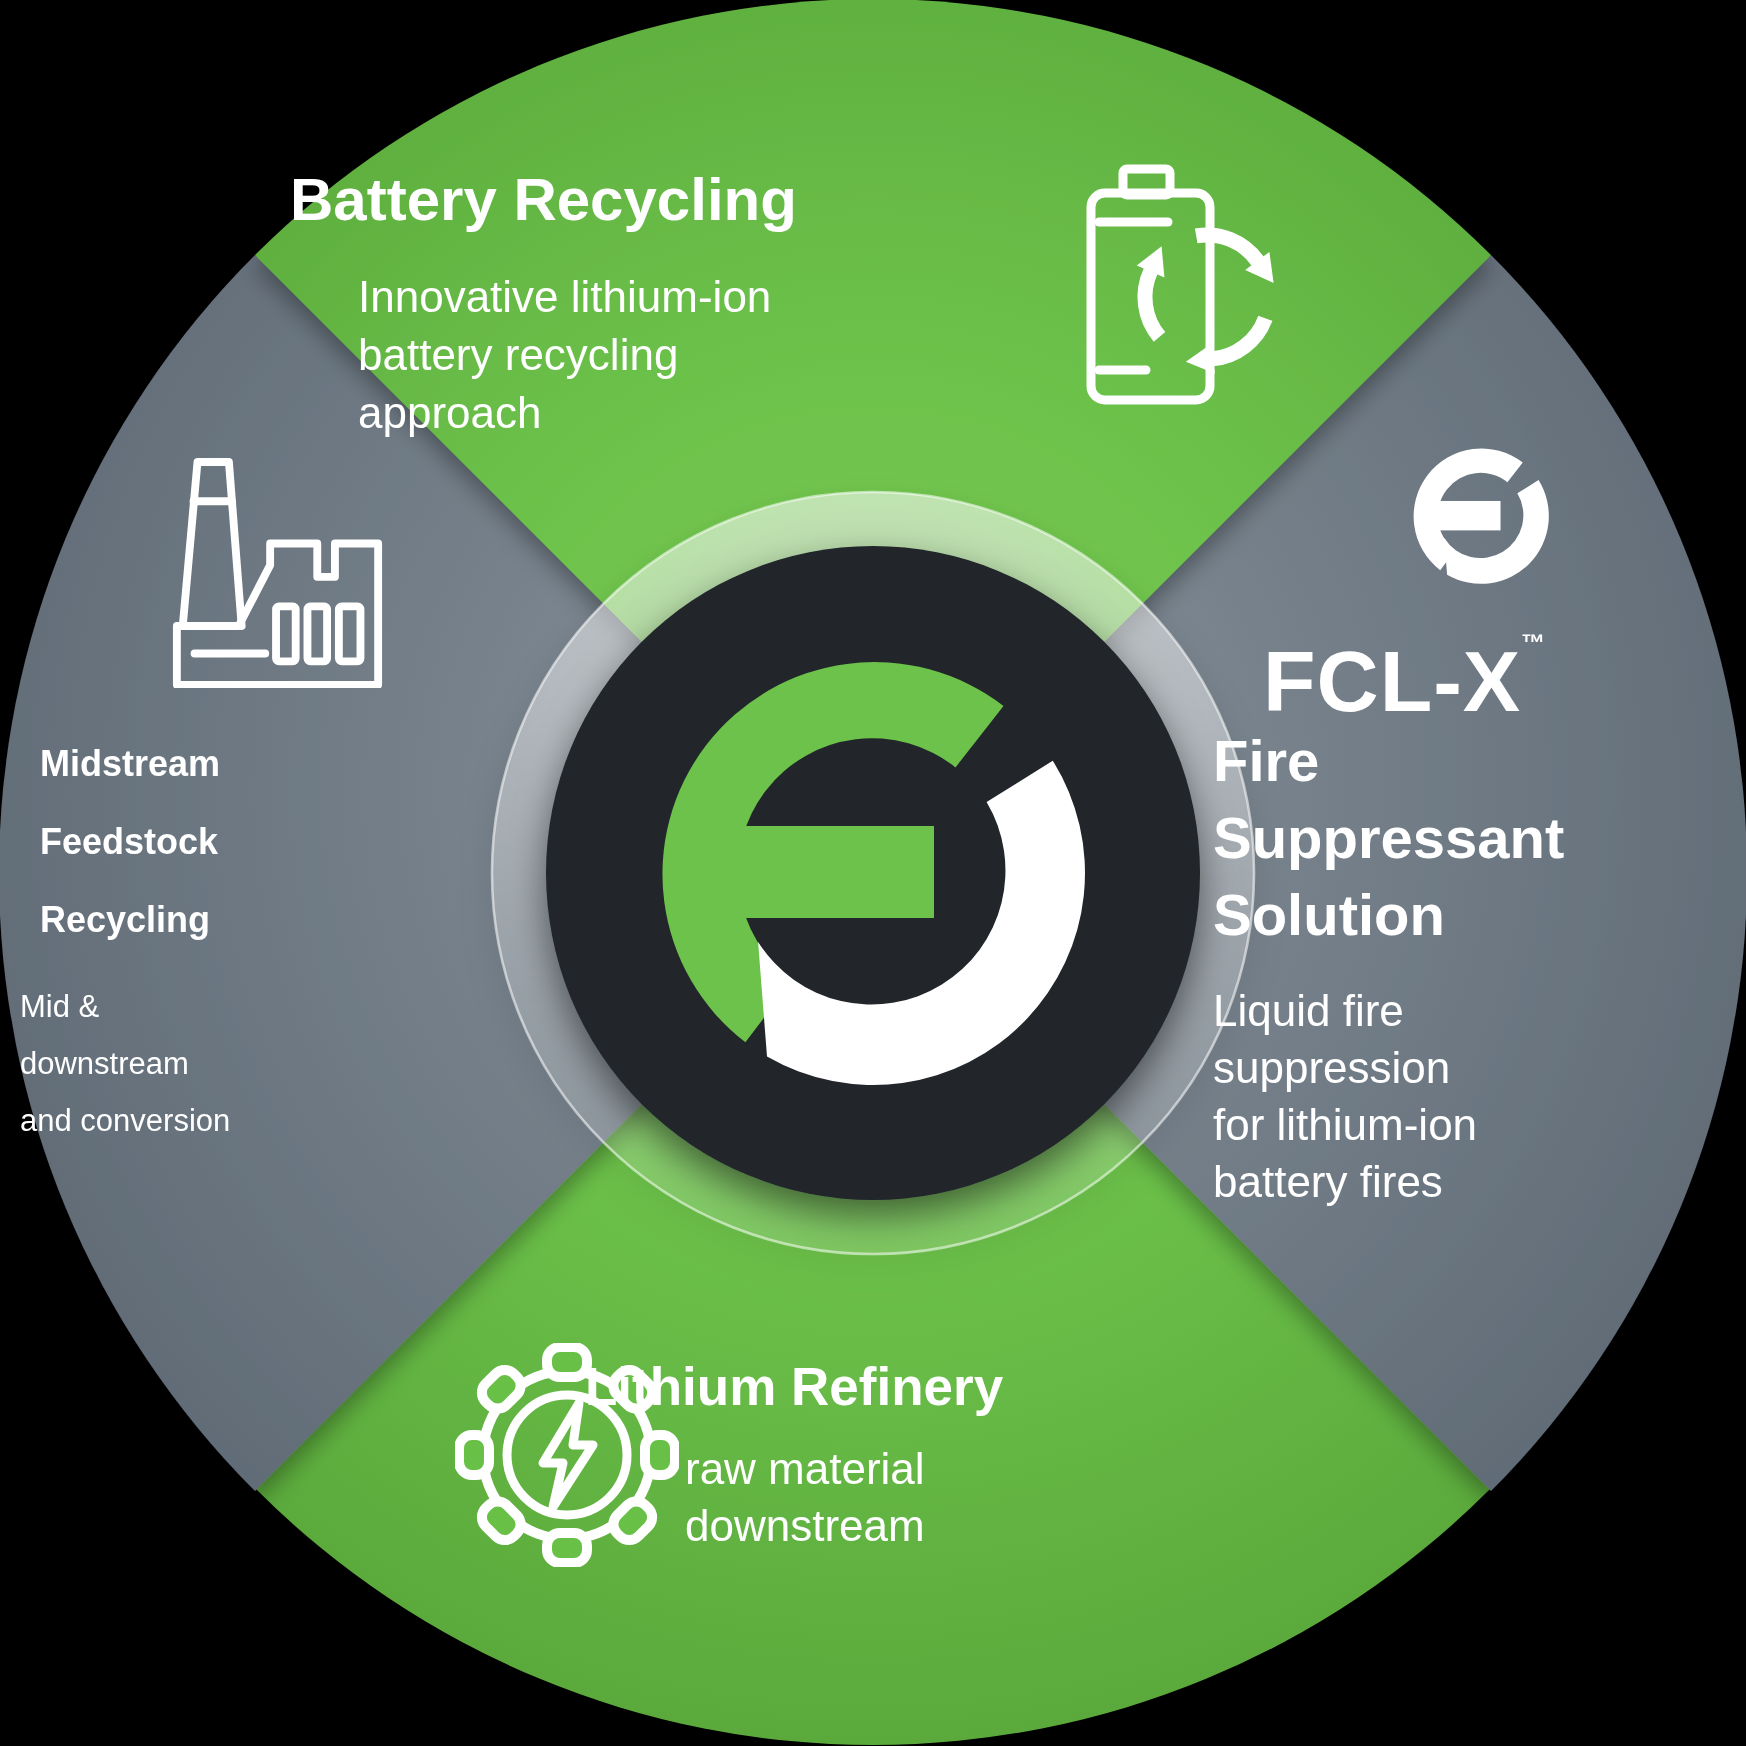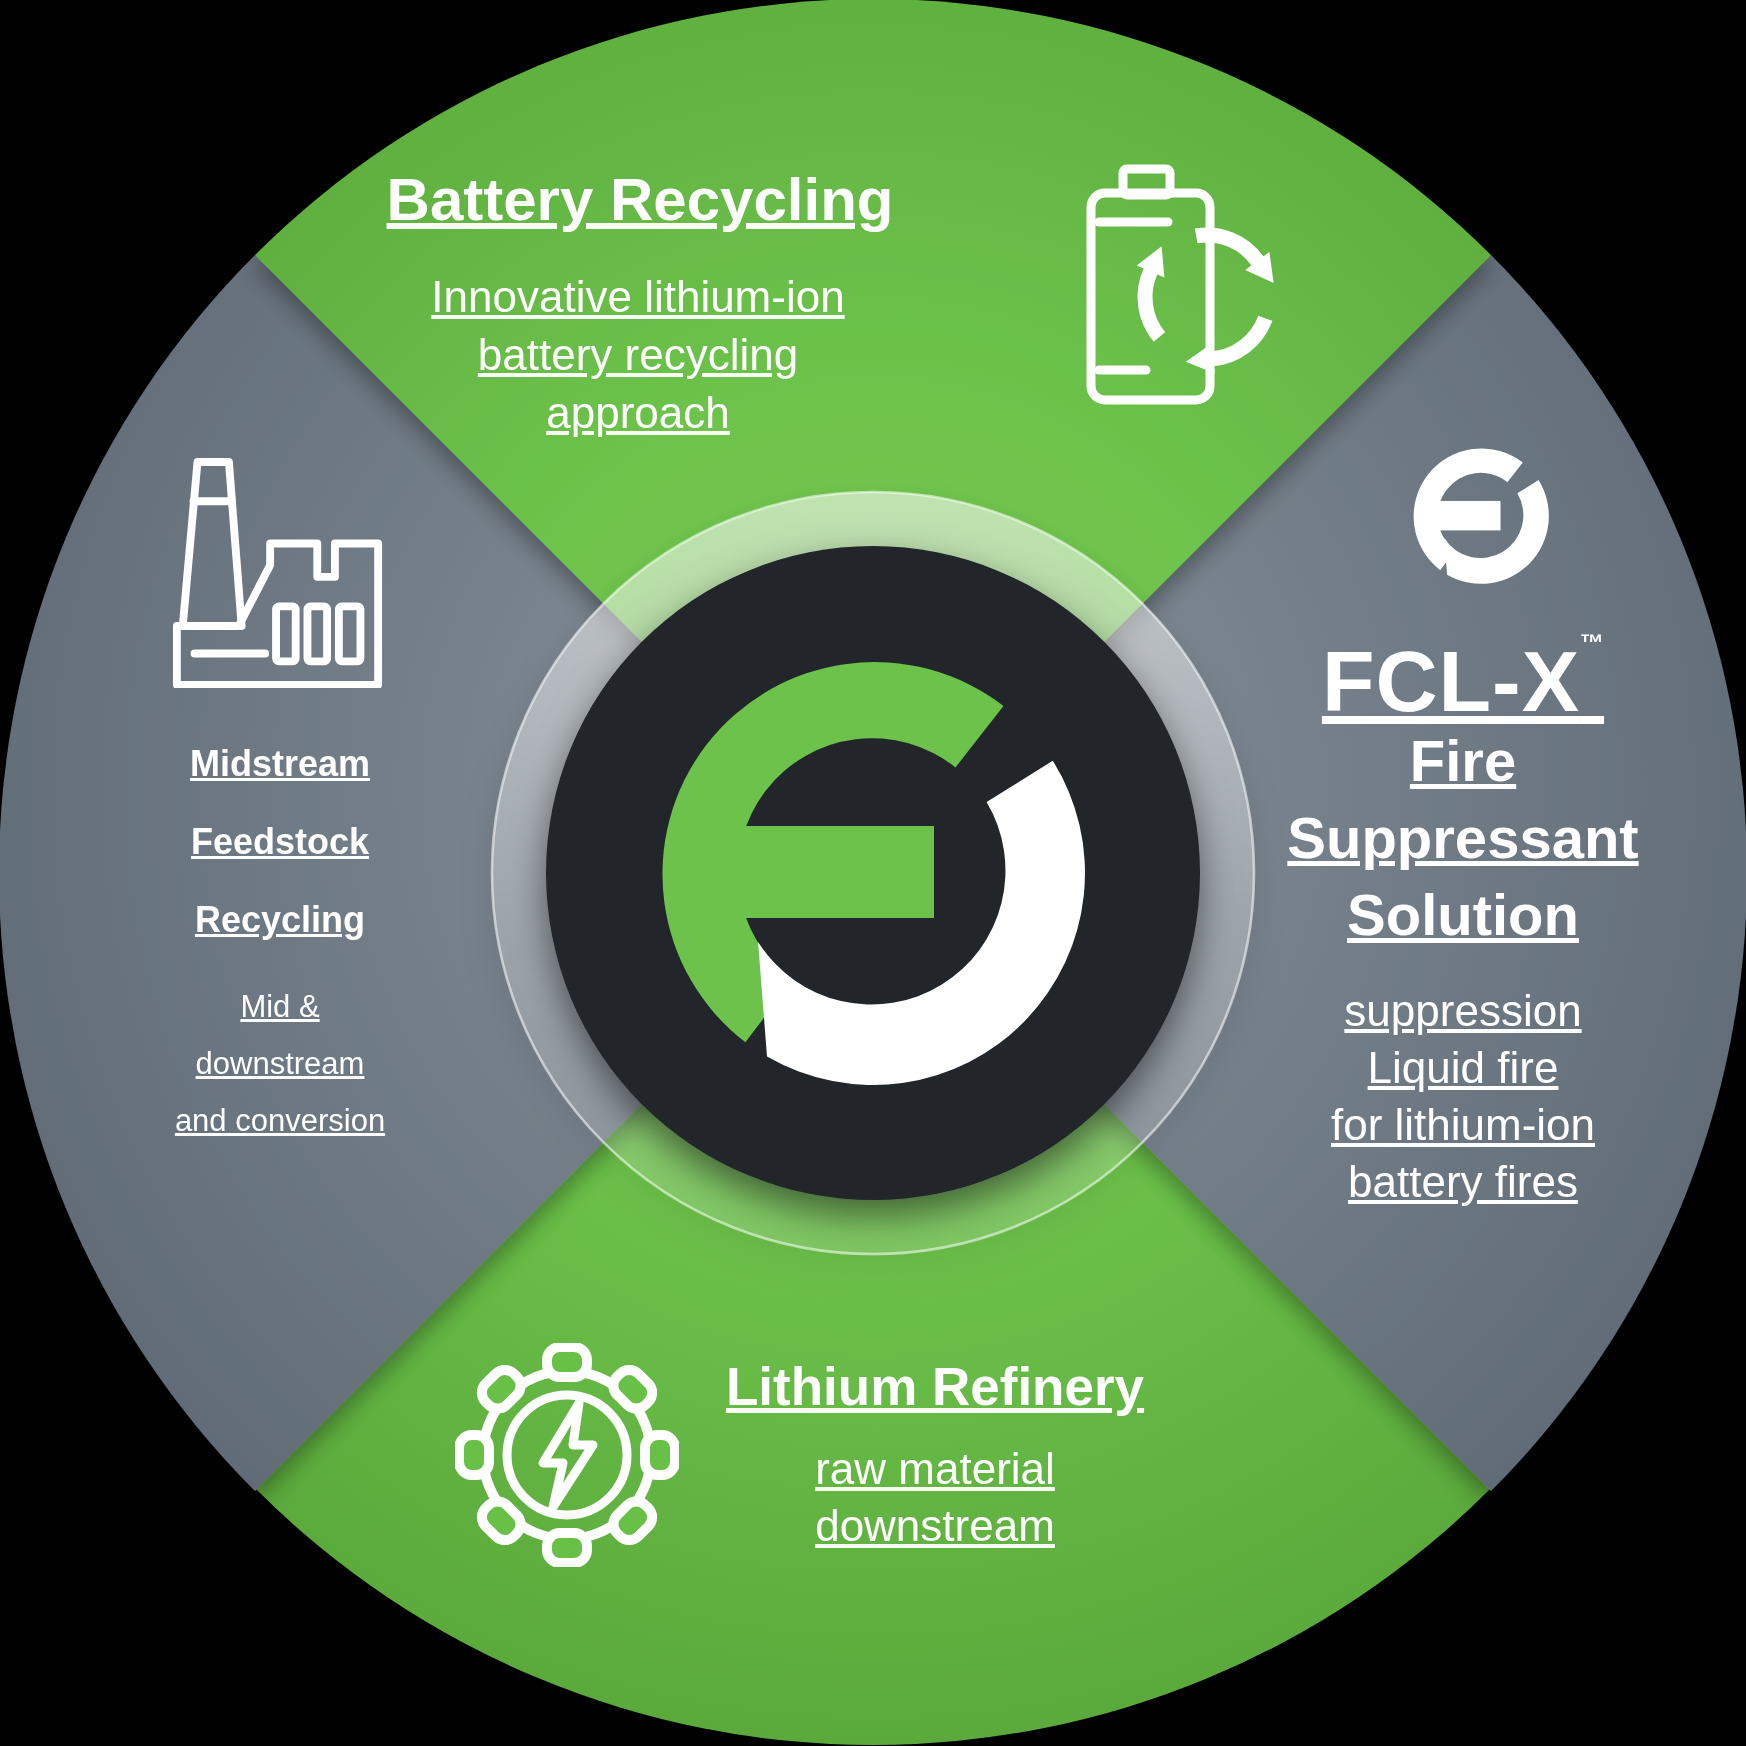--- a/index.html
+++ b/index.html
@@ -5,21 +5,21 @@
   html,body{margin:0;padding:0;background:#000;}
   #stage{
     position:relative;
     width:1746px;height:1746px;
     background:#000;
     overflow:hidden;
     font-family:"Liberation Sans", sans-serif;
     color:#fff;
   }
   #wheel-svg{position:absolute;left:0;top:0;}
-  .txt{position:absolute;text-align:center;color:#fff;text-decoration:underline;}
+  .txt{position:absolute;text-align:left;color:#fff;}
   .title{font-weight:700;}
   .desc{font-weight:400;}
   .line{display:block;}
   
   .top-title{left:290px;top:165px;width:700px;font-size:60px;line-height:70px;}
   .top-desc{left:358px;top:268px;width:560px;font-size:44px;line-height:58px;}
   
   .left-title{left:40px;top:725px;width:480px;font-size:36px;line-height:78px;}
   .left-desc{left:20px;top:978px;width:520px;font-size:31px;line-height:57px;}
   
@@ -149,22 +149,22 @@
 
   <div class="txt title right-brand">
     <span>FCL-X</span><sup>™</sup>
   </div>
   <div class="txt title right-title">
     <span class="line">Fire</span>
     <span class="line">Suppressant</span>
     <span class="line">Solution</span>
   </div>
   <div class="txt desc right-desc">
+    <span class="line">Liquid fire</span>
     <span class="line">suppression</span>
-    <span class="line">Liquid fire</span>
     <span class="line">for lithium-ion</span>
     <span class="line">battery fires</span>
   </div>
 
   <div class="icon-wrap" style="left:455px;top:1343px;">
     <svg width="224" height="224" viewBox="0 0 224 224">
       <g transform="translate(112,112)">
         <circle r="84" fill="none" stroke="#fff" stroke-width="10"></circle>
         <g>
           <rect x="-20" y="-108" width="40" height="30" rx="13" fill="#69c047" stroke="#fff" stroke-width="10" transform="rotate(0)"></rect>

